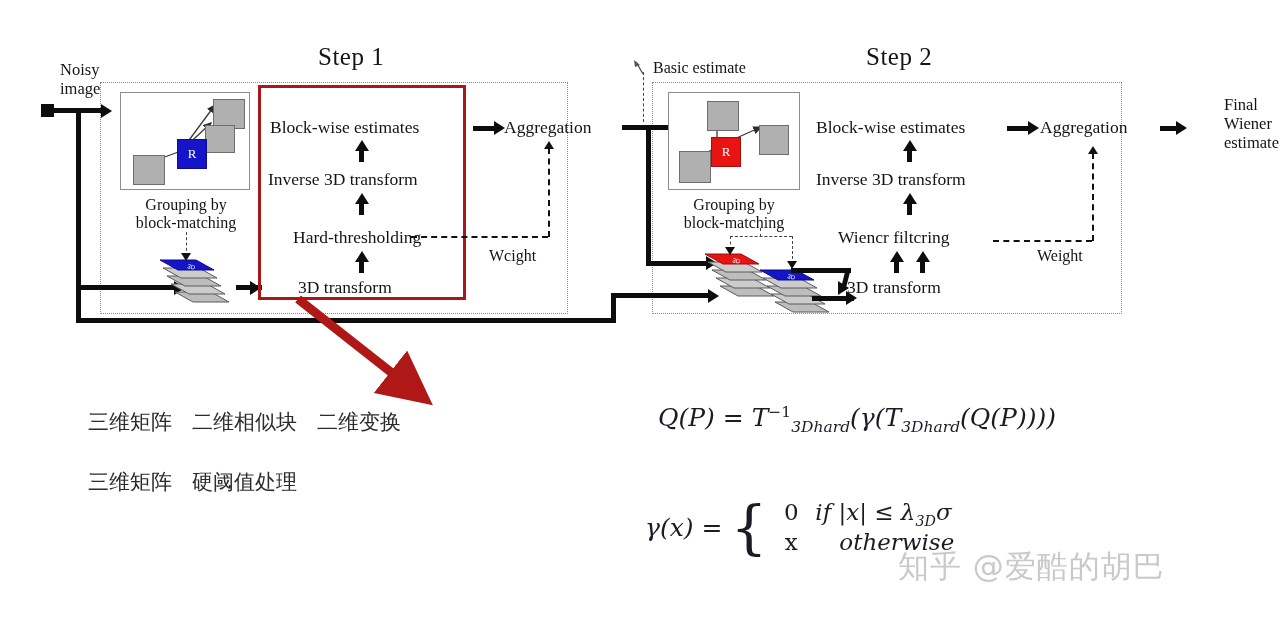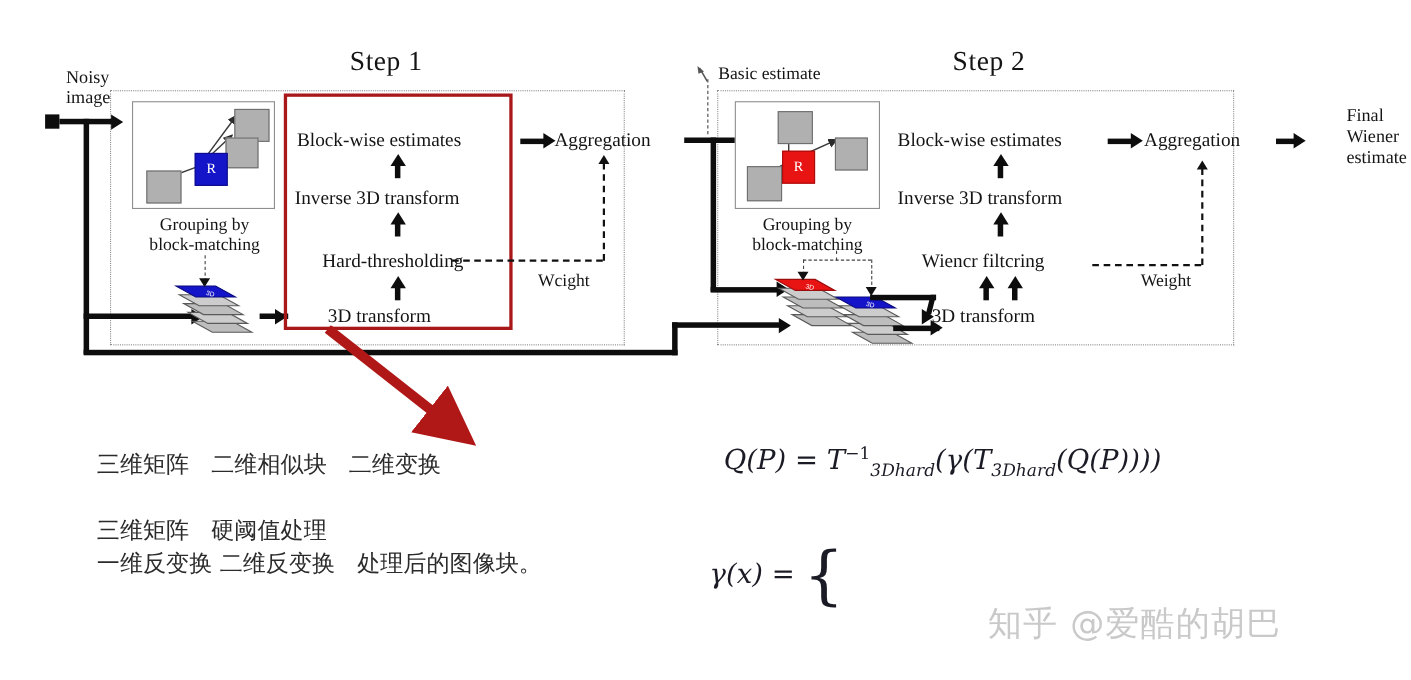--- a/index.html
+++ b/index.html
@@ -376,25 +376,31 @@
     <defs>
       <marker id="redhead" markerWidth="6" markerHeight="6" refX="2.2" refY="3" orient="auto">
         <path d="M0,0 L6,3 L0,6 z" fill="#b01818"></path>
       </marker>
     </defs>
     <line x1="8" y1="3" x2="116" y2="88" stroke="#b01818" stroke-width="9" marker-end="url(#redhead)"></line>
   </svg>
 
   <div class="cn-block" style="left:88px; top:408px;">三维矩阵   二维相似块   二维变换</div>
   <div class="cn-block" style="left:88px; top:468px;">三维矩阵   硬阈值处理</div>
-  <div class="cn-block" style="left:88px; top:498px;">一维反变换 二维反变换   处理后的图像块。</div>
 
   <div class="formula f1" style="left:636px; top:403px;">
     <span>Q(P) = </span><span>T</span><span class="sup">−1</span><span class="sub">3Dhard</span><span>(γ(T</span><span class="sub">3Dhard</span><span>(Q(P))))</span>
   </div>
 
   <div class="formula f2" style="left:645px; top:499px;">
-    <span>γ(x) = </span><span class="brace">{</span>
+    <span>γ(x) = </span><span class="brace">{</span><span class="cases">
+      <span class="cases-row">
+        <span class="c1">0</span><span class="c2"><span>if |x| ≤ λ</span><span class="sub">3D</span><span>σ</span></span>
+      </span>
+      <span class="cases-row">
+        <span class="c1">x</span><span class="c2" style="padding-left:24px;">otherwise</span>
+      </span>
+    </span>
   </div>
 
   <div class="watermark" style="left:898px; top:546px;">知乎 @爱酷的胡巴</div>
 
 </div>
 
 </body></html>

